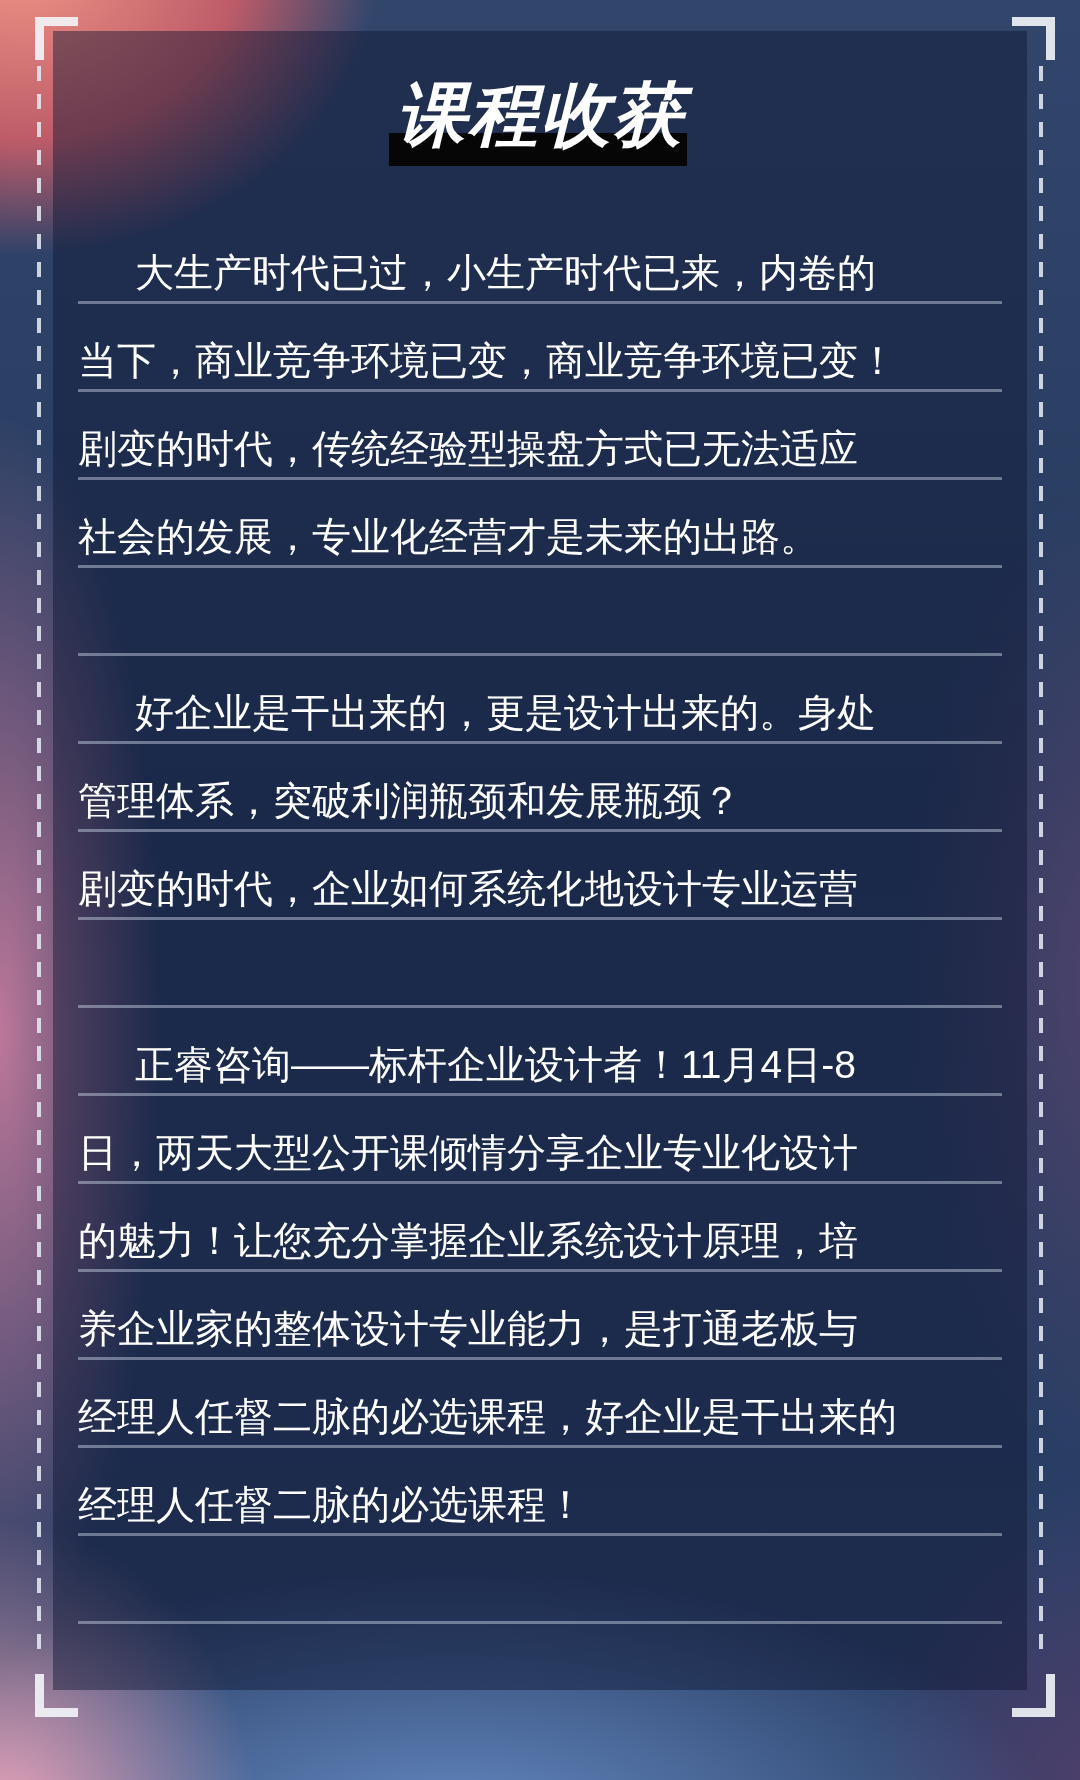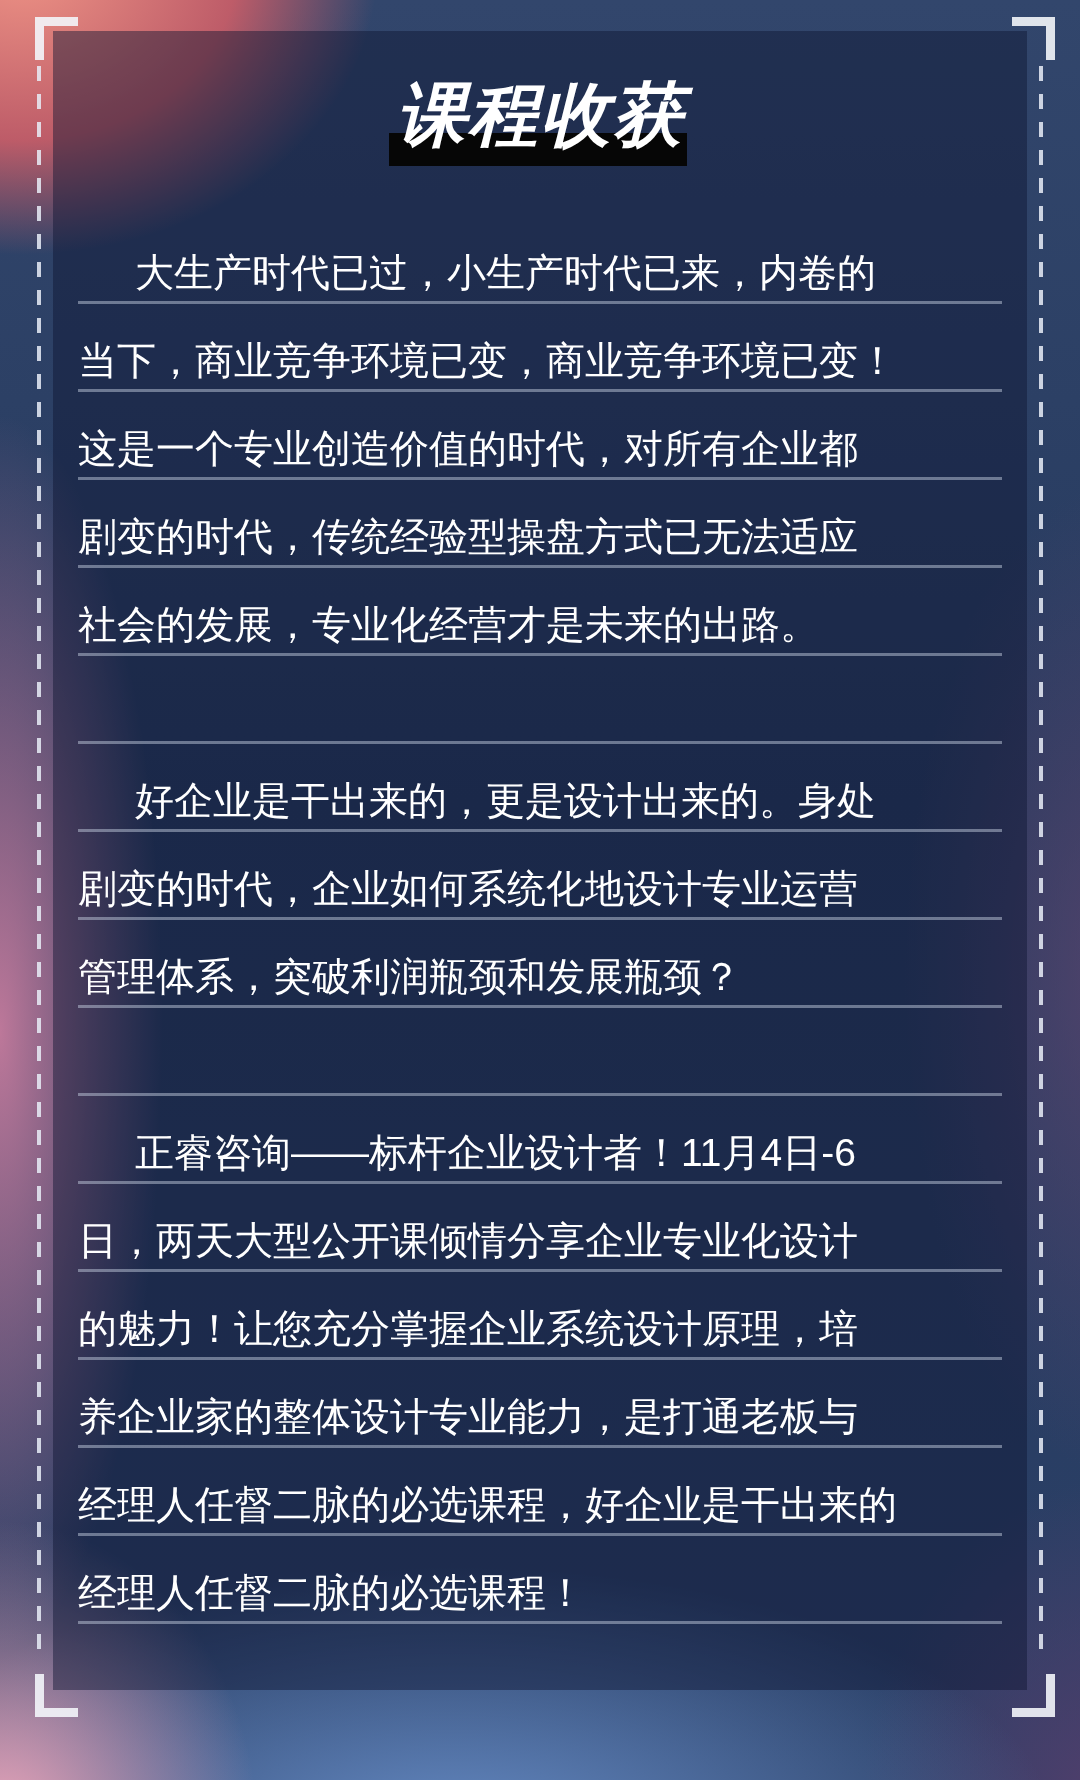--- a/index.html
+++ b/index.html
@@ -76,27 +76,26 @@
 <div class="bracket br-bl"></div>
 <div class="bracket br-br"></div>
 
 <div class="title-wrap">
   <span class="title-text">课程收获<span class="title-block"></span></span>
 </div>
 
 <div class="text-area">
   <div class="row indent">大生产时代已过，小生产时代已来，内卷的</div>
   <div class="row">当下，商业竞争环境已变，商业竞争环境已变！</div>
-  <div class="row">这是一个专业创造价值的时代，对所有企业都</div>
   <div class="row">剧变的时代，传统经验型操盘方式已无法适应</div>
   <div class="row">社会的发展，专业化经营才是未来的出路。</div>
   <div class="row"></div>
   <div class="row indent">好企业是干出来的，更是设计出来的。身处</div>
+  <div class="row">管理体系，突破利润瓶颈和发展瓶颈？</div>
   <div class="row">剧变的时代，企业如何系统化地设计专业运营</div>
-  <div class="row">管理体系，突破利润瓶颈和发展瓶颈？</div>
   <div class="row"></div>
-  <div class="row indent">正睿咨询——标杆企业设计者！11月4日-6</div>
+  <div class="row indent">正睿咨询——标杆企业设计者！11月4日-8</div>
   <div class="row">日，两天大型公开课倾情分享企业专业化设计</div>
   <div class="row">的魅力！让您充分掌握企业系统设计原理，培</div>
   <div class="row">养企业家的整体设计专业能力，是打通老板与</div>
   <div class="row">经理人任督二脉的必选课程，好企业是干出来的</div>
   <div class="row">经理人任督二脉的必选课程！</div>
 </div>
 
 </body></html>

